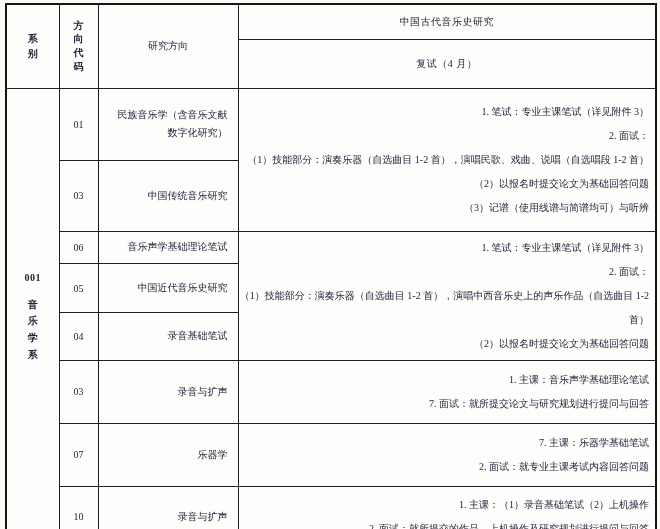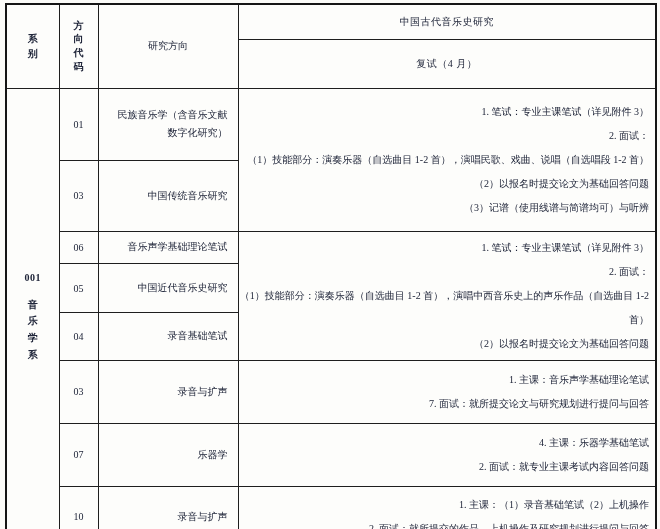--- a/index.html
+++ b/index.html
@@ -158,21 +158,21 @@
       <tr class="r08">
         <td class="code-cell">03</td>
         <td class="dir-cell">录音与扩声</td>
         <td class="req-cell">1. 主课：音乐声学基础理论笔试
 7. 面试：就所提交论文与研究规划进行提问与回答</td>
       </tr>
 
       <tr class="r09">
         <td class="code-cell">07</td>
         <td class="dir-cell">乐器学</td>
-        <td class="req-cell">4. 主课：乐器学基础笔试
+        <td class="req-cell">7. 主课：乐器学基础笔试
 2. 面试：就专业主课考试内容回答问题</td>
       </tr>
 
       <tr class="r10">
         <td class="code-cell">10</td>
         <td class="dir-cell">录音与扩声</td>
         <td class="req-cell">1. 主课：（1）录音基础笔试（2）上机操作
 2. 面试：就所提交的作品、上机操作及研究规划进行提问与回答</td>
       </tr>
     </tbody>

